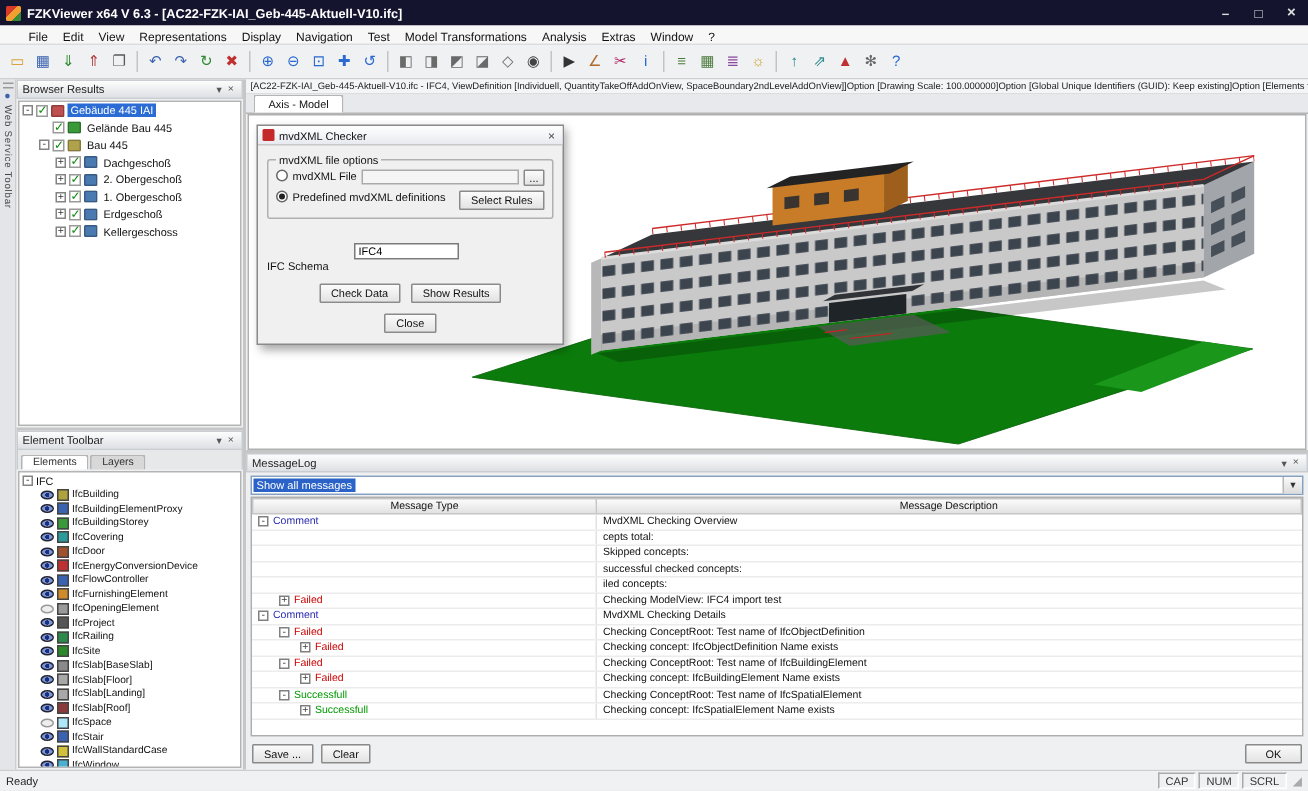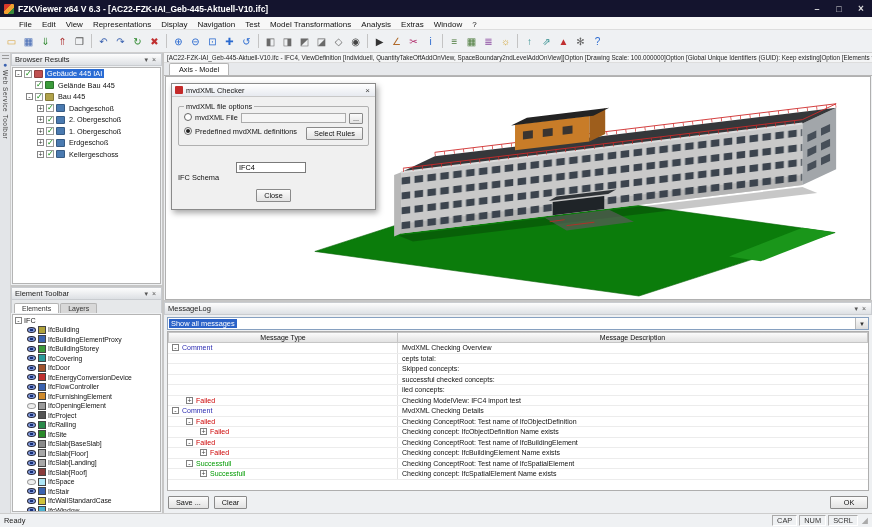--- a/index.html
+++ b/index.html
@@ -597,20 +597,24 @@
             <div class="radio-row">
               <span class="radio on"></span>
               <span style="flex:1">Predefined mvdXML definitions</span>
               <button class="btn">Select Rules</button>
             </div>
           </div>
           <div class="schema-row">
             <label>IFC Schema</label>
             <input class="schema-input" value="IFC4" style="">
           </div>
+          <div class="dlg-btnrow">
+            <button class="btn">Check Data</button>
+            <button class="btn">Show Results</button>
+          </div>
           <div class="dlg-closerow">
             <button class="btn">Close</button>
           </div>
         </div>
       </div>
     </div>
 
     <div class="mlog">
       <div class="panel-hd">
         <span class="hd-title">MessageLog</span>

